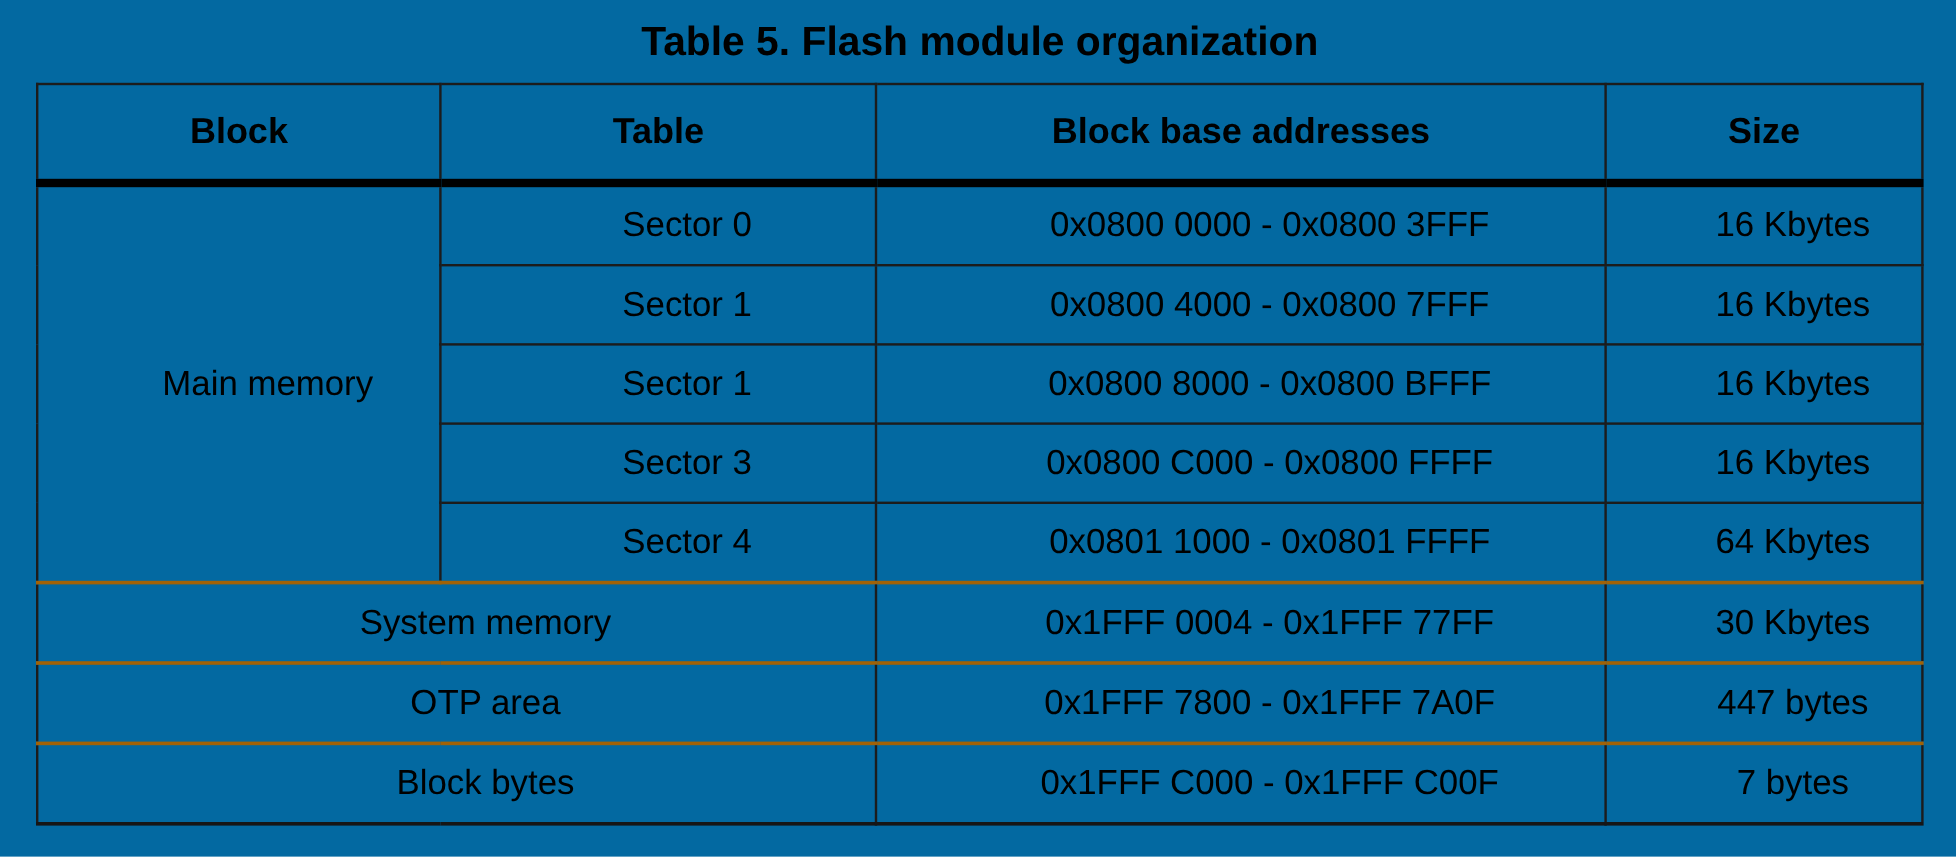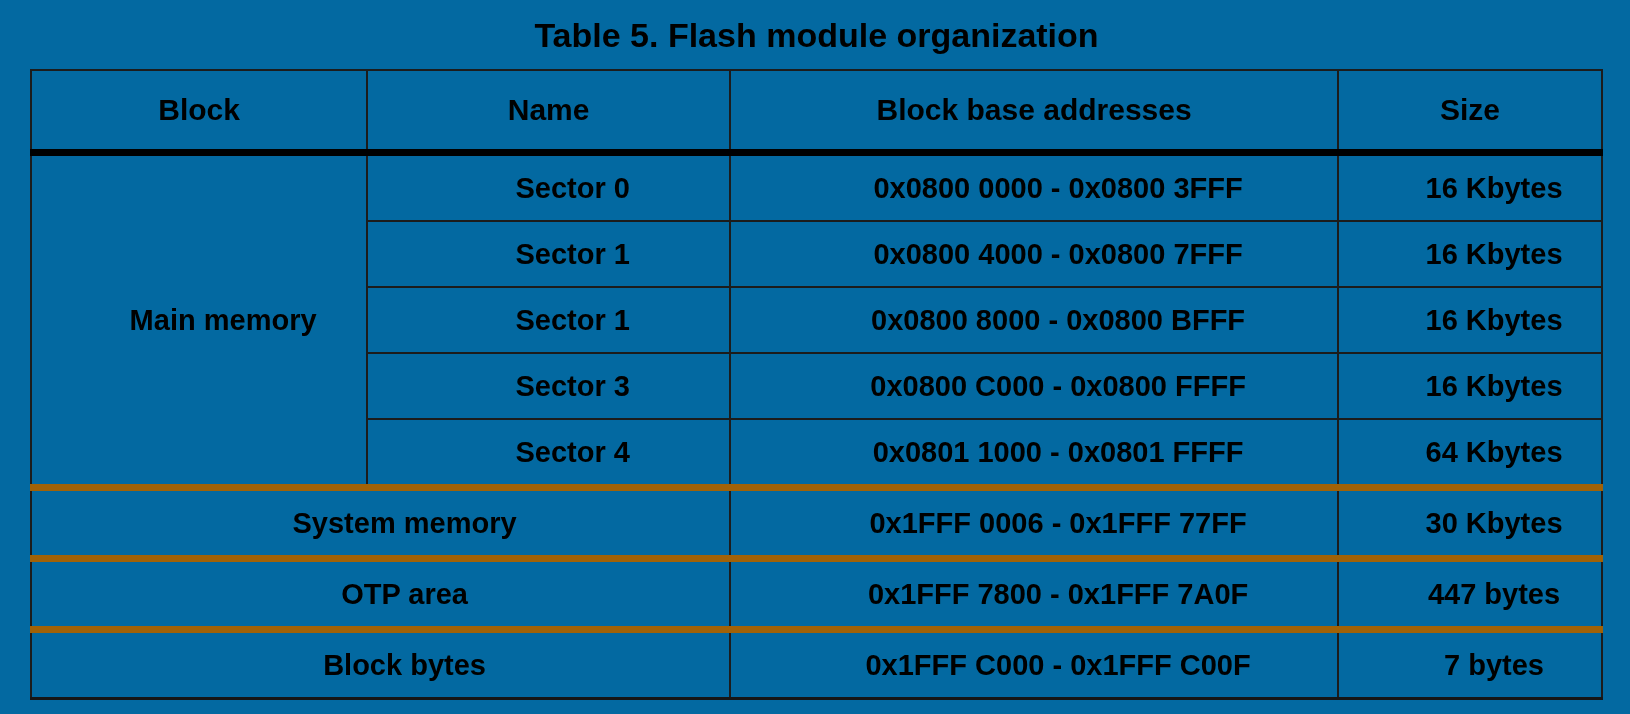--- a/index.html
+++ b/index.html
@@ -48,30 +48,30 @@
     overflow: hidden;
   }
   table.flash-table th {
     height: 78px;
     font-size: 30px;
     font-weight: bold;
   }
   table.flash-table td {
     height: 64px;
     font-size: 29px;
-    font-weight: bold;
+    font-weight: normal;
     padding-left: 48px;
   }
   
   table.flash-table thead th {
     border-bottom: 7px solid #000000;
   }
   
   tr.group-sep td {
-    border-top: 7px solid #a16207;
+    border-top: 3px solid #a16207;
   }
   table.flash-table {
     border: 2px solid #1c1c1c;
     border-bottom: 3px solid #161616;
   }
 </style>
 </head>
 <body>
 
 <div class="page">
@@ -82,21 +82,21 @@
     <table class="flash-table">
       <colgroup>
         <col class="c-block">
           <col class="c-name">
           <col class="c-addr">
           <col class="c-size">
       </colgroup>
       <thead>
         <tr>
           <th>Block</th>
-          <th>Name</th>
+          <th>Table</th>
           <th>Block base addresses</th>
           <th>Size</th>
         </tr>
       </thead>
       <tbody>
         <tr>
           <td rowspan="5">Main memory</td>
           <td>Sector 0</td>
           <td>0x0800 0000 - 0x0800 3FFF</td>
           <td>16 Kbytes</td>
@@ -116,21 +116,21 @@
           <td>0x0800 C000 - 0x0800 FFFF</td>
           <td>16 Kbytes</td>
         </tr>
         <tr>
           <td>Sector 4</td>
           <td>0x0801 1000 - 0x0801 FFFF</td>
           <td>64 Kbytes</td>
         </tr>
         <tr class="group-sep">
           <td colspan="2">System memory</td>
-          <td>0x1FFF 0006 - 0x1FFF 77FF</td>
+          <td>0x1FFF 0004 - 0x1FFF 77FF</td>
           <td>30 Kbytes</td>
         </tr>
         <tr class="group-sep">
           <td colspan="2">OTP area</td>
           <td>0x1FFF 7800 - 0x1FFF 7A0F</td>
           <td>447 bytes</td>
         </tr>
         <tr class="group-sep">
           <td colspan="2">Block bytes</td>
           <td>0x1FFF C000 - 0x1FFF C00F</td>

